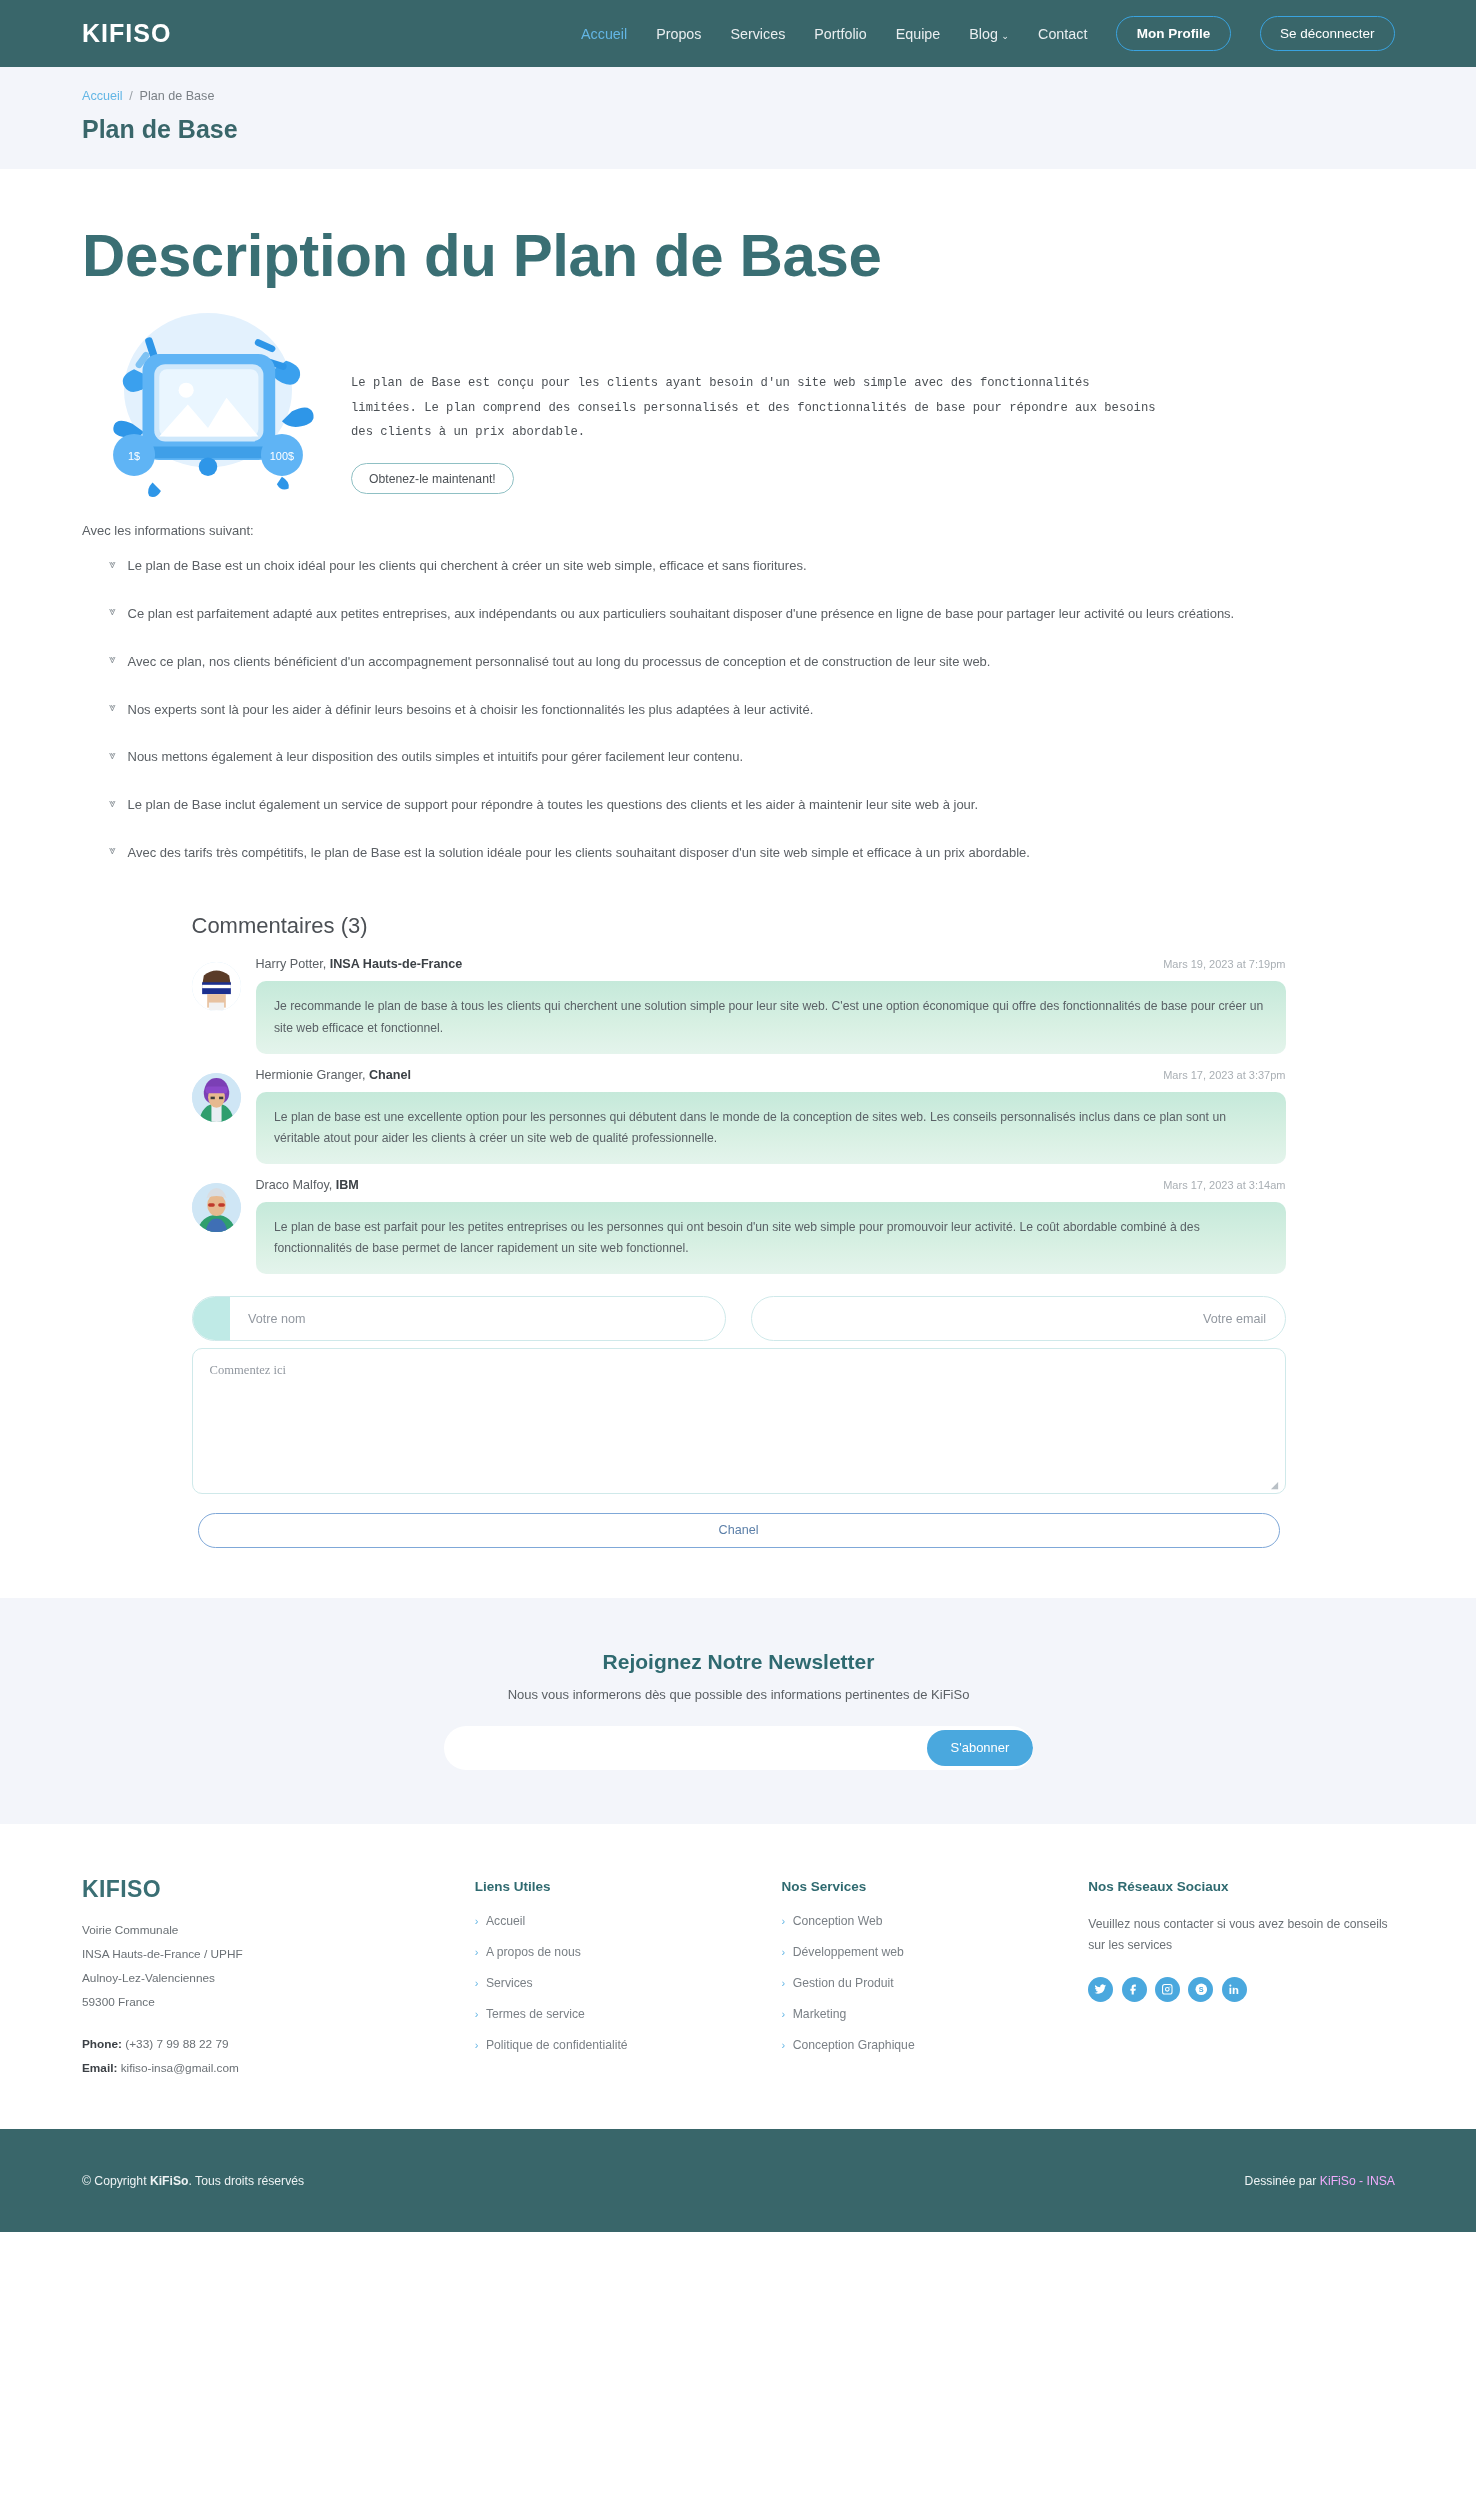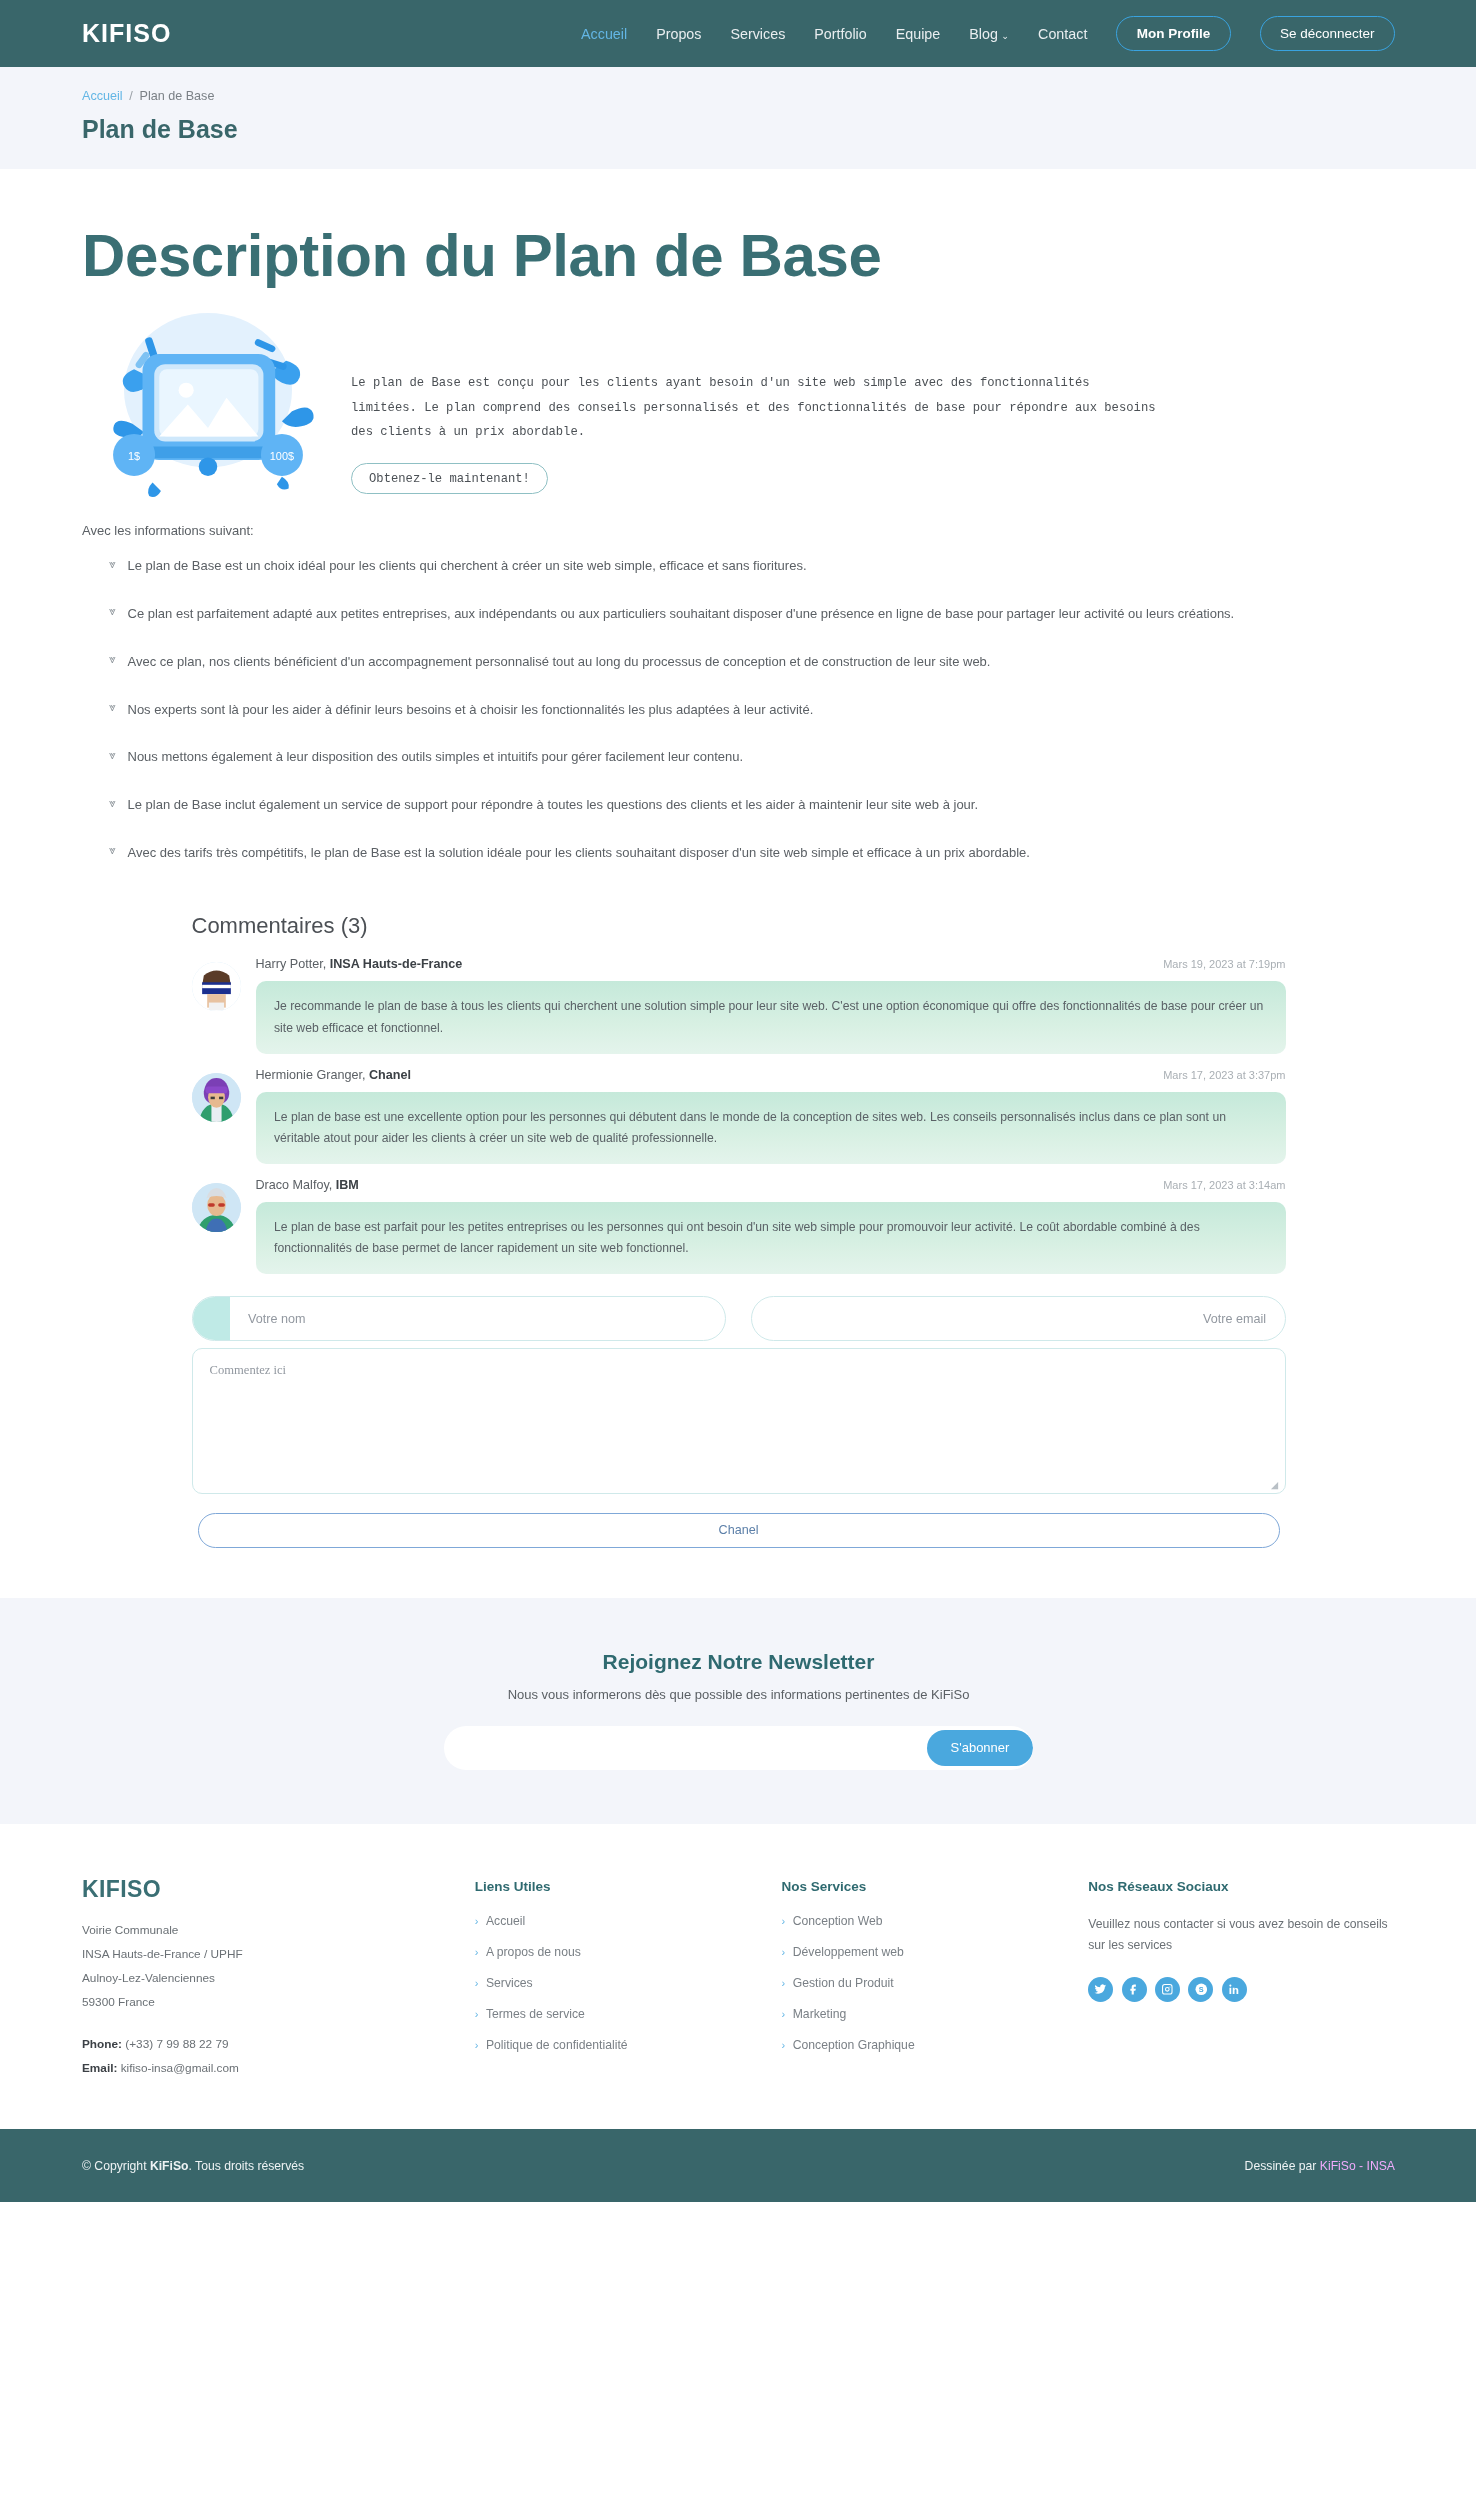--- a/index.html
+++ b/index.html
@@ -99,21 +99,21 @@
     line-height: 2.0;
     color: #4b5055;
     max-width: 808px;
   }
   .cta-btn {
     margin-top: 18.5px;
     display: inline-block;
     border: 1.1px solid #8fc0c4;
     border-radius: 25px;
     padding: 7.6px 17px;
-    font-family: Liberation Mono, monospace;
+    font-family: Liberation Sans, sans-serif;
     font-size: 12.2px;
     color: #4b5055;
     background: #fff;
     cursor: pointer;
   }
 
   .with-info {
     margin-top: 18.5px;
     font-size: 13px;
     color: #5b6065;
@@ -334,21 +334,21 @@
     border-radius: 50%;
     background: #4aa8de;
     display: flex; align-items: center; justify-content: center;
     cursor: pointer;
   }
   .soc svg { width: 12.6px; height: 12.6px; fill: #fff; }
 
   
   .copybar {
     background: #39666a;
-    height: 73px;
+    height: 103px;
     display: flex; align-items: center;
   }
   .copy-inner {
     width: 1313px; margin: 0 auto;
     display: flex; align-items: center;
   }
   .copy-left { font-size: 12.2px; color: #eef3f4; }
   .copy-left b { font-weight: 700; }
   .copy-right { margin-left: auto; font-size: 12.2px; color: #eef3f4; }
   .copy-right a { color: #f0abfc; text-decoration: none; }

